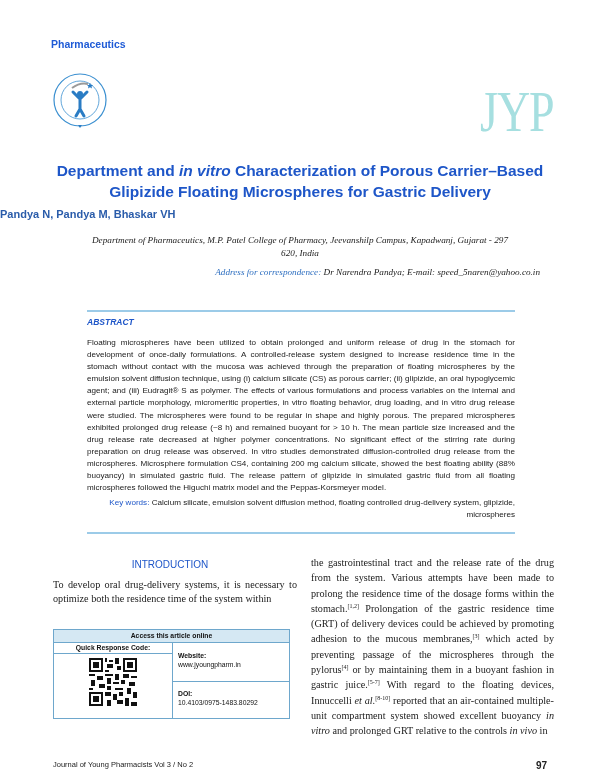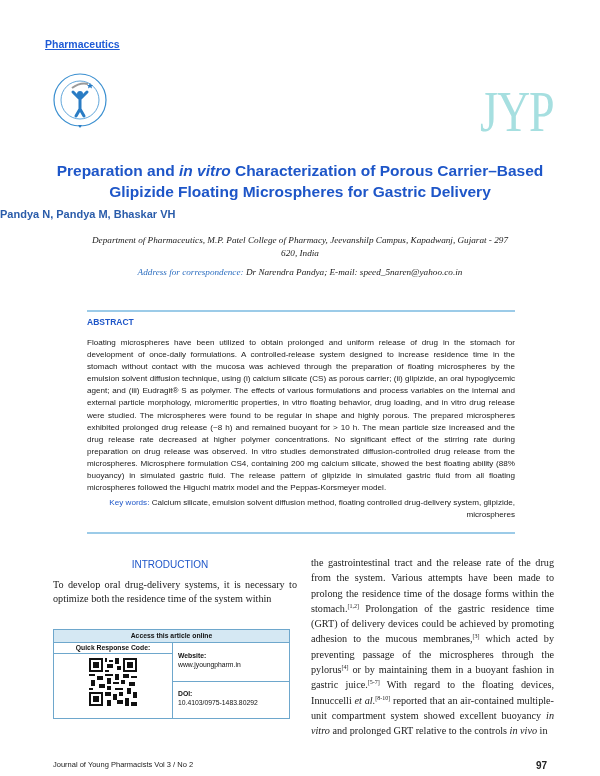--- a/index.html
+++ b/index.html
@@ -1,29 +1,29 @@
 <!DOCTYPE html>
 <html><head>
 <meta charset="utf-8">
 <style>
   html, body { margin: 0; padding: 0; background: #ffffff; }
   body { width: 600px; height: 776px; position: relative; overflow: hidden; font-family: "Liberation Sans", sans-serif; color: #111; }
   .abs { position: absolute; }
-  .section-label { left: 45px; top: 38px; font-size: 10.5px; font-weight: bold; color: #1f5bd6; text-decoration: underline; }
+  .section-label { left: 51px; top: 38px; font-size: 10.5px; font-weight: bold; color: #1f5bd6; }
   .logo { left: 52px; top: 72px; width: 56px; height: 56px; }
   .jyp { left: 480px; top: 78px; font-family: "Liberation Serif", serif; font-size: 46px; color: #a6dfe0; letter-spacing: -1px; transform: scaleY(1.25); transform-origin: top left; }
   .title { left: 40px; width: 520px; top: 160px; text-align: center; font-size: 15.5px; font-weight: bold; color: #1e56c8; line-height: 21px; }
   .title i { font-style: italic; }
   .authors { left: 0; width: 600px; top: 208px; text-align: left; font-size: 11px; font-weight: bold; color: #2a5caa; }
   .affil { left: 90px; width: 420px; top: 234px; text-align: center; font-family: "Liberation Serif", serif; font-style: italic; font-size: 9.2px; line-height: 13px; color: #222; }
-  .corr { left: 60px; width: 480px; top: 267px; text-align: center; font-family: "Liberation Serif", serif; font-style: italic; font-size: 9.2px; color: #222; }
+  .corr { left: 60px; width: 480px; top: 267px; text-align: right; font-family: "Liberation Serif", serif; font-style: italic; font-size: 9.2px; color: #222; }
   .corr .lbl { color: #2e6fc0; }
   .rule { left: 86px; width: 380px; height: 1.5px; background: #9ccbe8; }
   .rule.wide { left: 87px; width: 428px; }
-  .abstract-head { left: 87px; top: 317px; font-size: 8.5px; font-weight: bold; color: #1e56c8; }
+  .abstract-head { left: 87px; top: 317px; font-size: 8.5px; font-weight: bold; color: #1e56c8; font-style: italic; }
   .abstract-body { left: 87px; width: 428px; top: 337px; font-size: 8.1px; line-height: 12.1px; text-align: justify; color: #1a1a1a; }
   .keywords { left: 87px; width: 428px; top: 497px; font-size: 8.1px; line-height: 12.1px; color: #1a1a1a; text-align: right; }
   .keywords .lbl { color: #1e56c8; }
   .intro-head { left: 35px; width: 270px; top: 559px; text-align: center; font-size: 10px; font-weight: normal; color: #1e56c8; }
   .intro-left { left: 53px; width: 244px; top: 578px; font-family: "Liberation Serif", serif; font-size: 10.2px; line-height: 13.5px; text-align: justify; color: #1a1a1a; }
   .intro-right { left: 311px; width: 243px; top: 555px; font-family: "Liberation Serif", serif; font-size: 10.2px; line-height: 15.3px; text-align: justify; color: #1a1a1a; }
   sup { font-size: 6px; line-height: 0; }
   .access-box { left: 53px; top: 629px; width: 237px; height: 90px; border: 1px solid #6ea7cc; box-sizing: border-box; font-size: 6.8px; }
   .access-box .hdr { height: 12px; background: #d5e8f3; border-bottom: 1px solid #6ea7cc; text-align: center; font-weight: bold; line-height: 12px; }
   .access-box .left { position: absolute; left: 0; top: 12px; width: 118px; bottom: 0; border-right: 1px solid #6ea7cc; }
@@ -47,21 +47,21 @@
     <circle cx="28" cy="22" r="3" fill="#2a7cc4"></circle>
     <path d="M28 25 L28 37 M28 27 L21 20 M28 27 L35 20 M28 37 L24 44 M28 37 L32 44" stroke="#2a7cc4" stroke-width="3" stroke-linecap="round"></path>
     <path d="M20 16 Q28 10 36 12" stroke="#9a9a9a" stroke-width="2" fill="none"></path>
     <polygon points="38,11 39,13 41,13 39.5,14.5 40,16.5 38,15.3 36,16.5 36.5,14.5 35,13 37,13" fill="#2a7cc4"></polygon>
     <polygon points="26,53 30,53 28,56" fill="#2a7cc4"></polygon>
   </svg>
 </div>
 
 <div class="abs jyp">JYP</div>
 
-<div class="abs title"><span>Preparation and </span><i>in vitro</i><span> Characterization of Porous Carrier–Based Glipizide Floating Microspheres for Gastric Delivery</span></div>
+<div class="abs title"><span>Department and </span><i>in vitro</i><span> Characterization of Porous Carrier–Based Glipizide Floating Microspheres for Gastric Delivery</span></div>
 
 <div class="abs authors">Pandya N, Pandya M, Bhaskar VH</div>
 
 <div class="abs affil">Department of Pharmaceutics, M.P. Patel College of Pharmacy, Jeevanshilp Campus, Kapadwanj, Gujarat - 297 620, India</div>
 
 <div class="abs corr"><span class="lbl">Address for correspondence:</span><span> Dr Narendra Pandya; E-mail: speed_5naren@yahoo.co.in</span></div>
 
 <div class="abs rule wide" style="top:310px;"></div>
 
 <div class="abs abstract-head">ABSTRACT</div>

